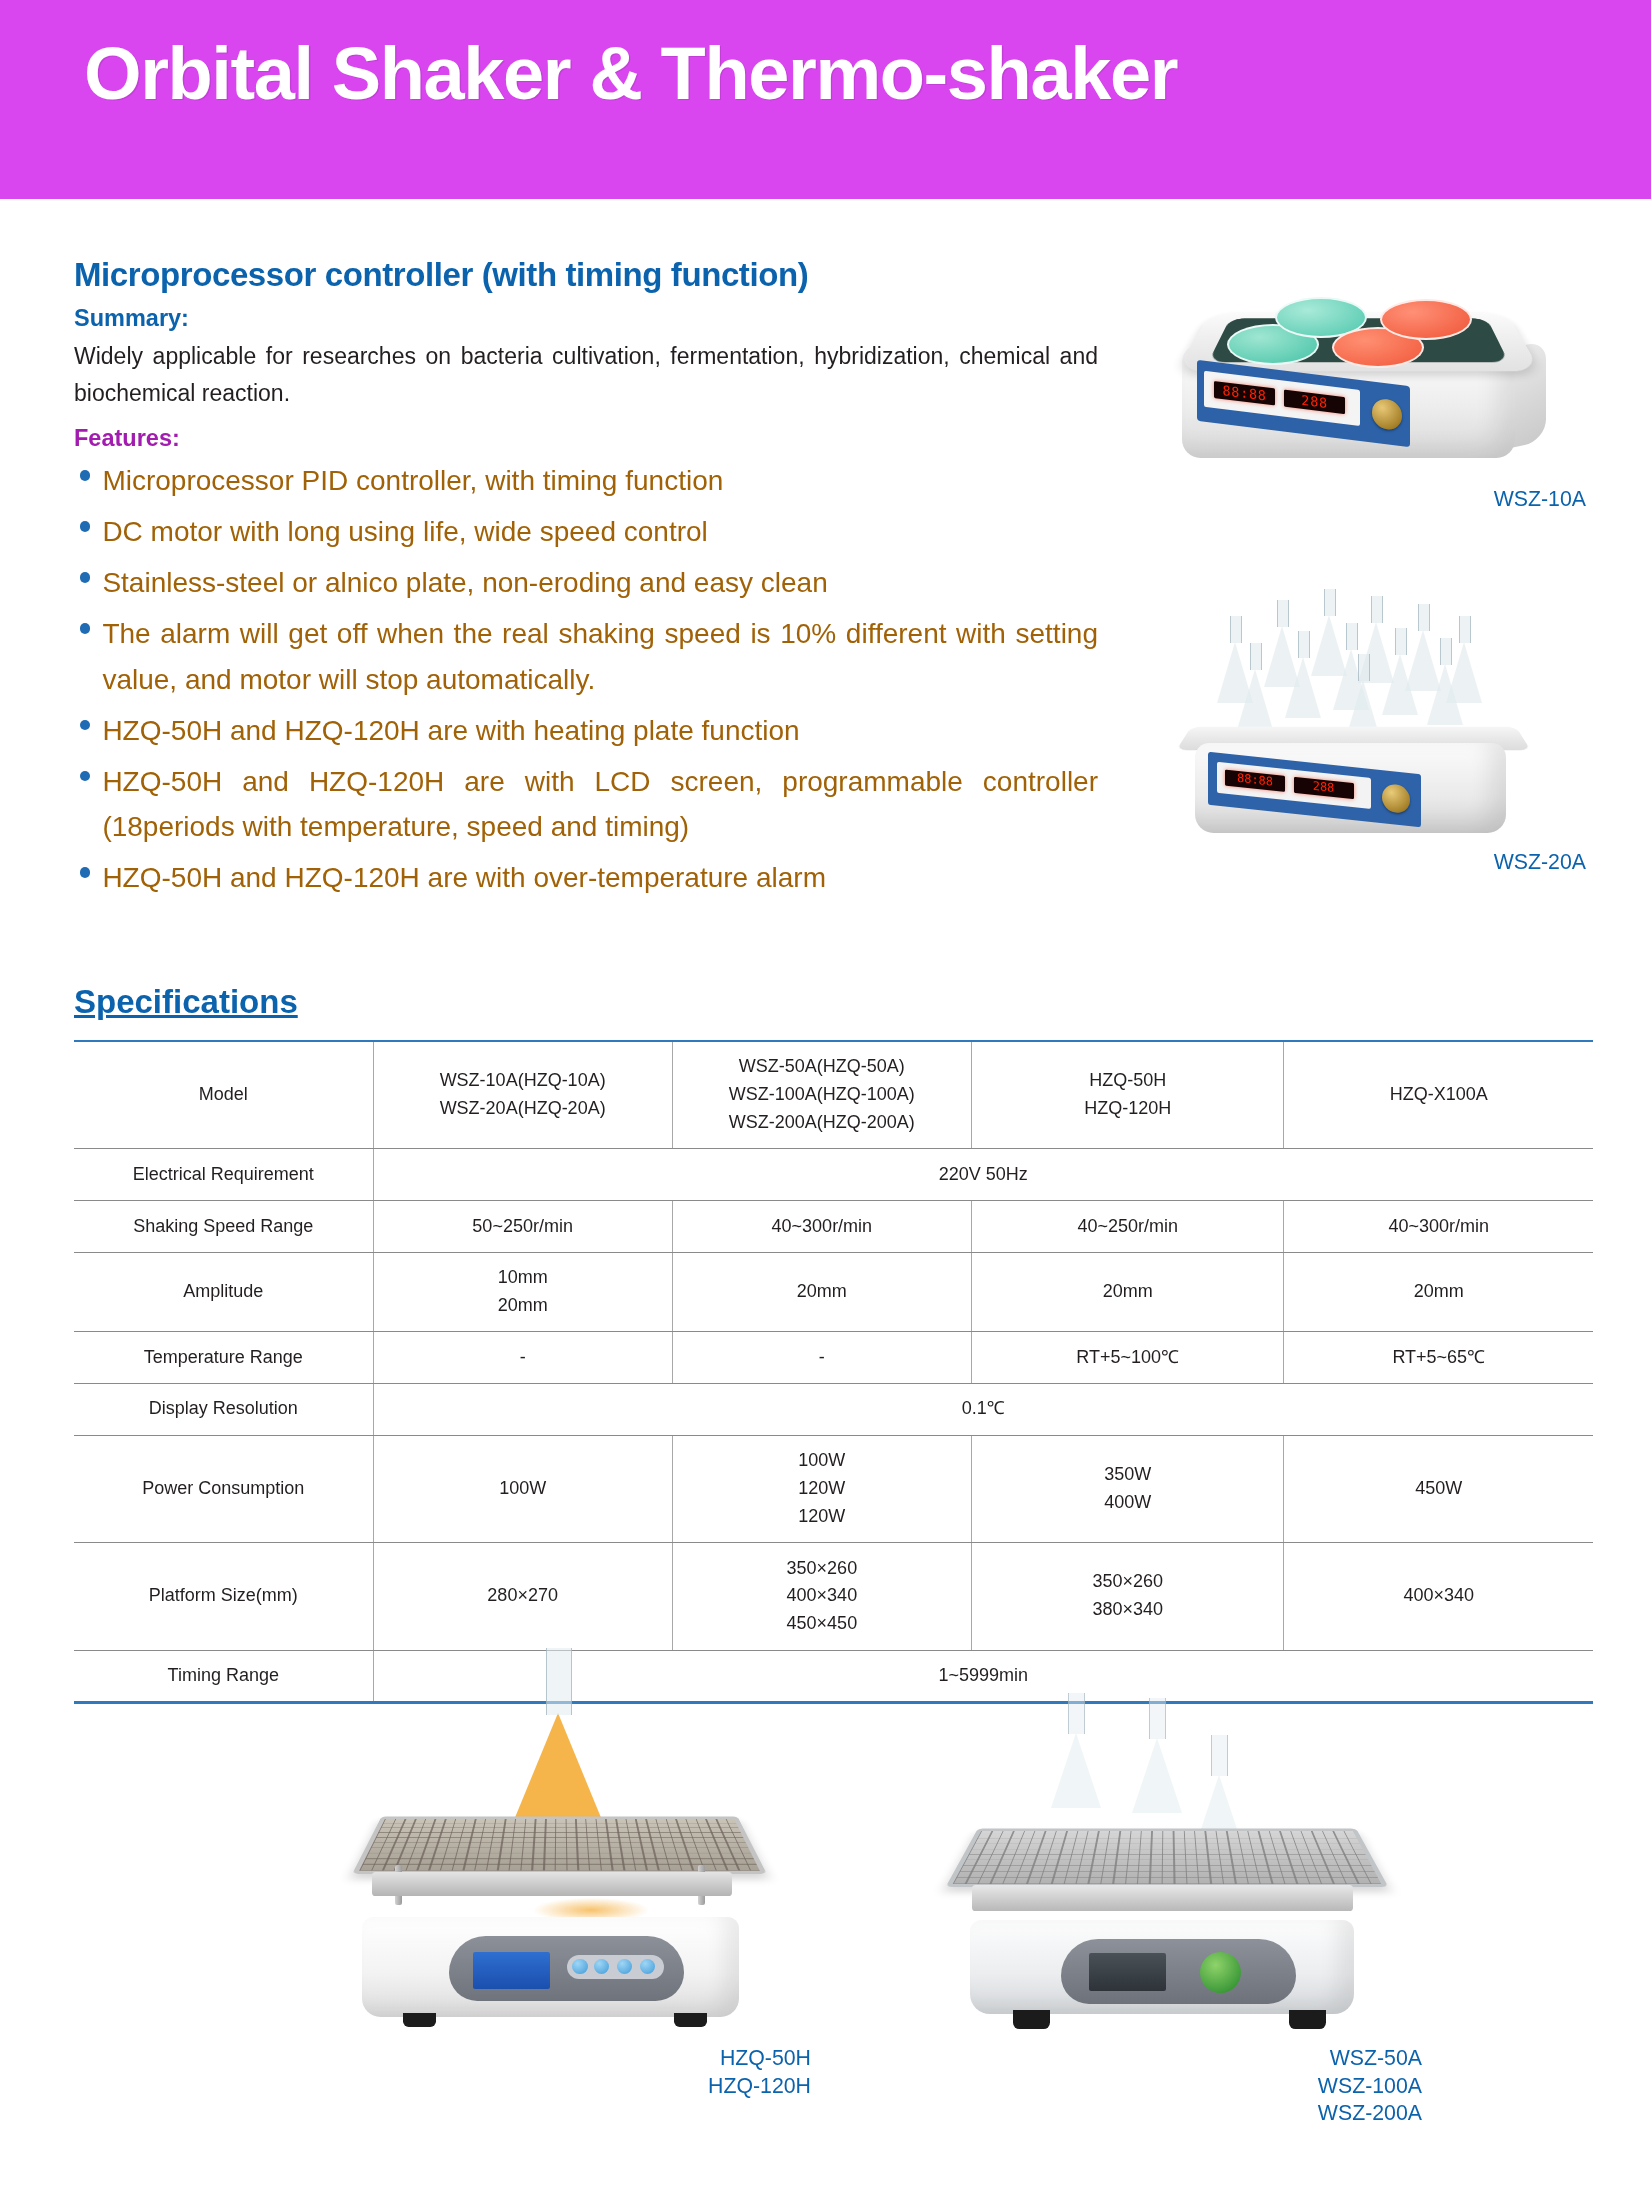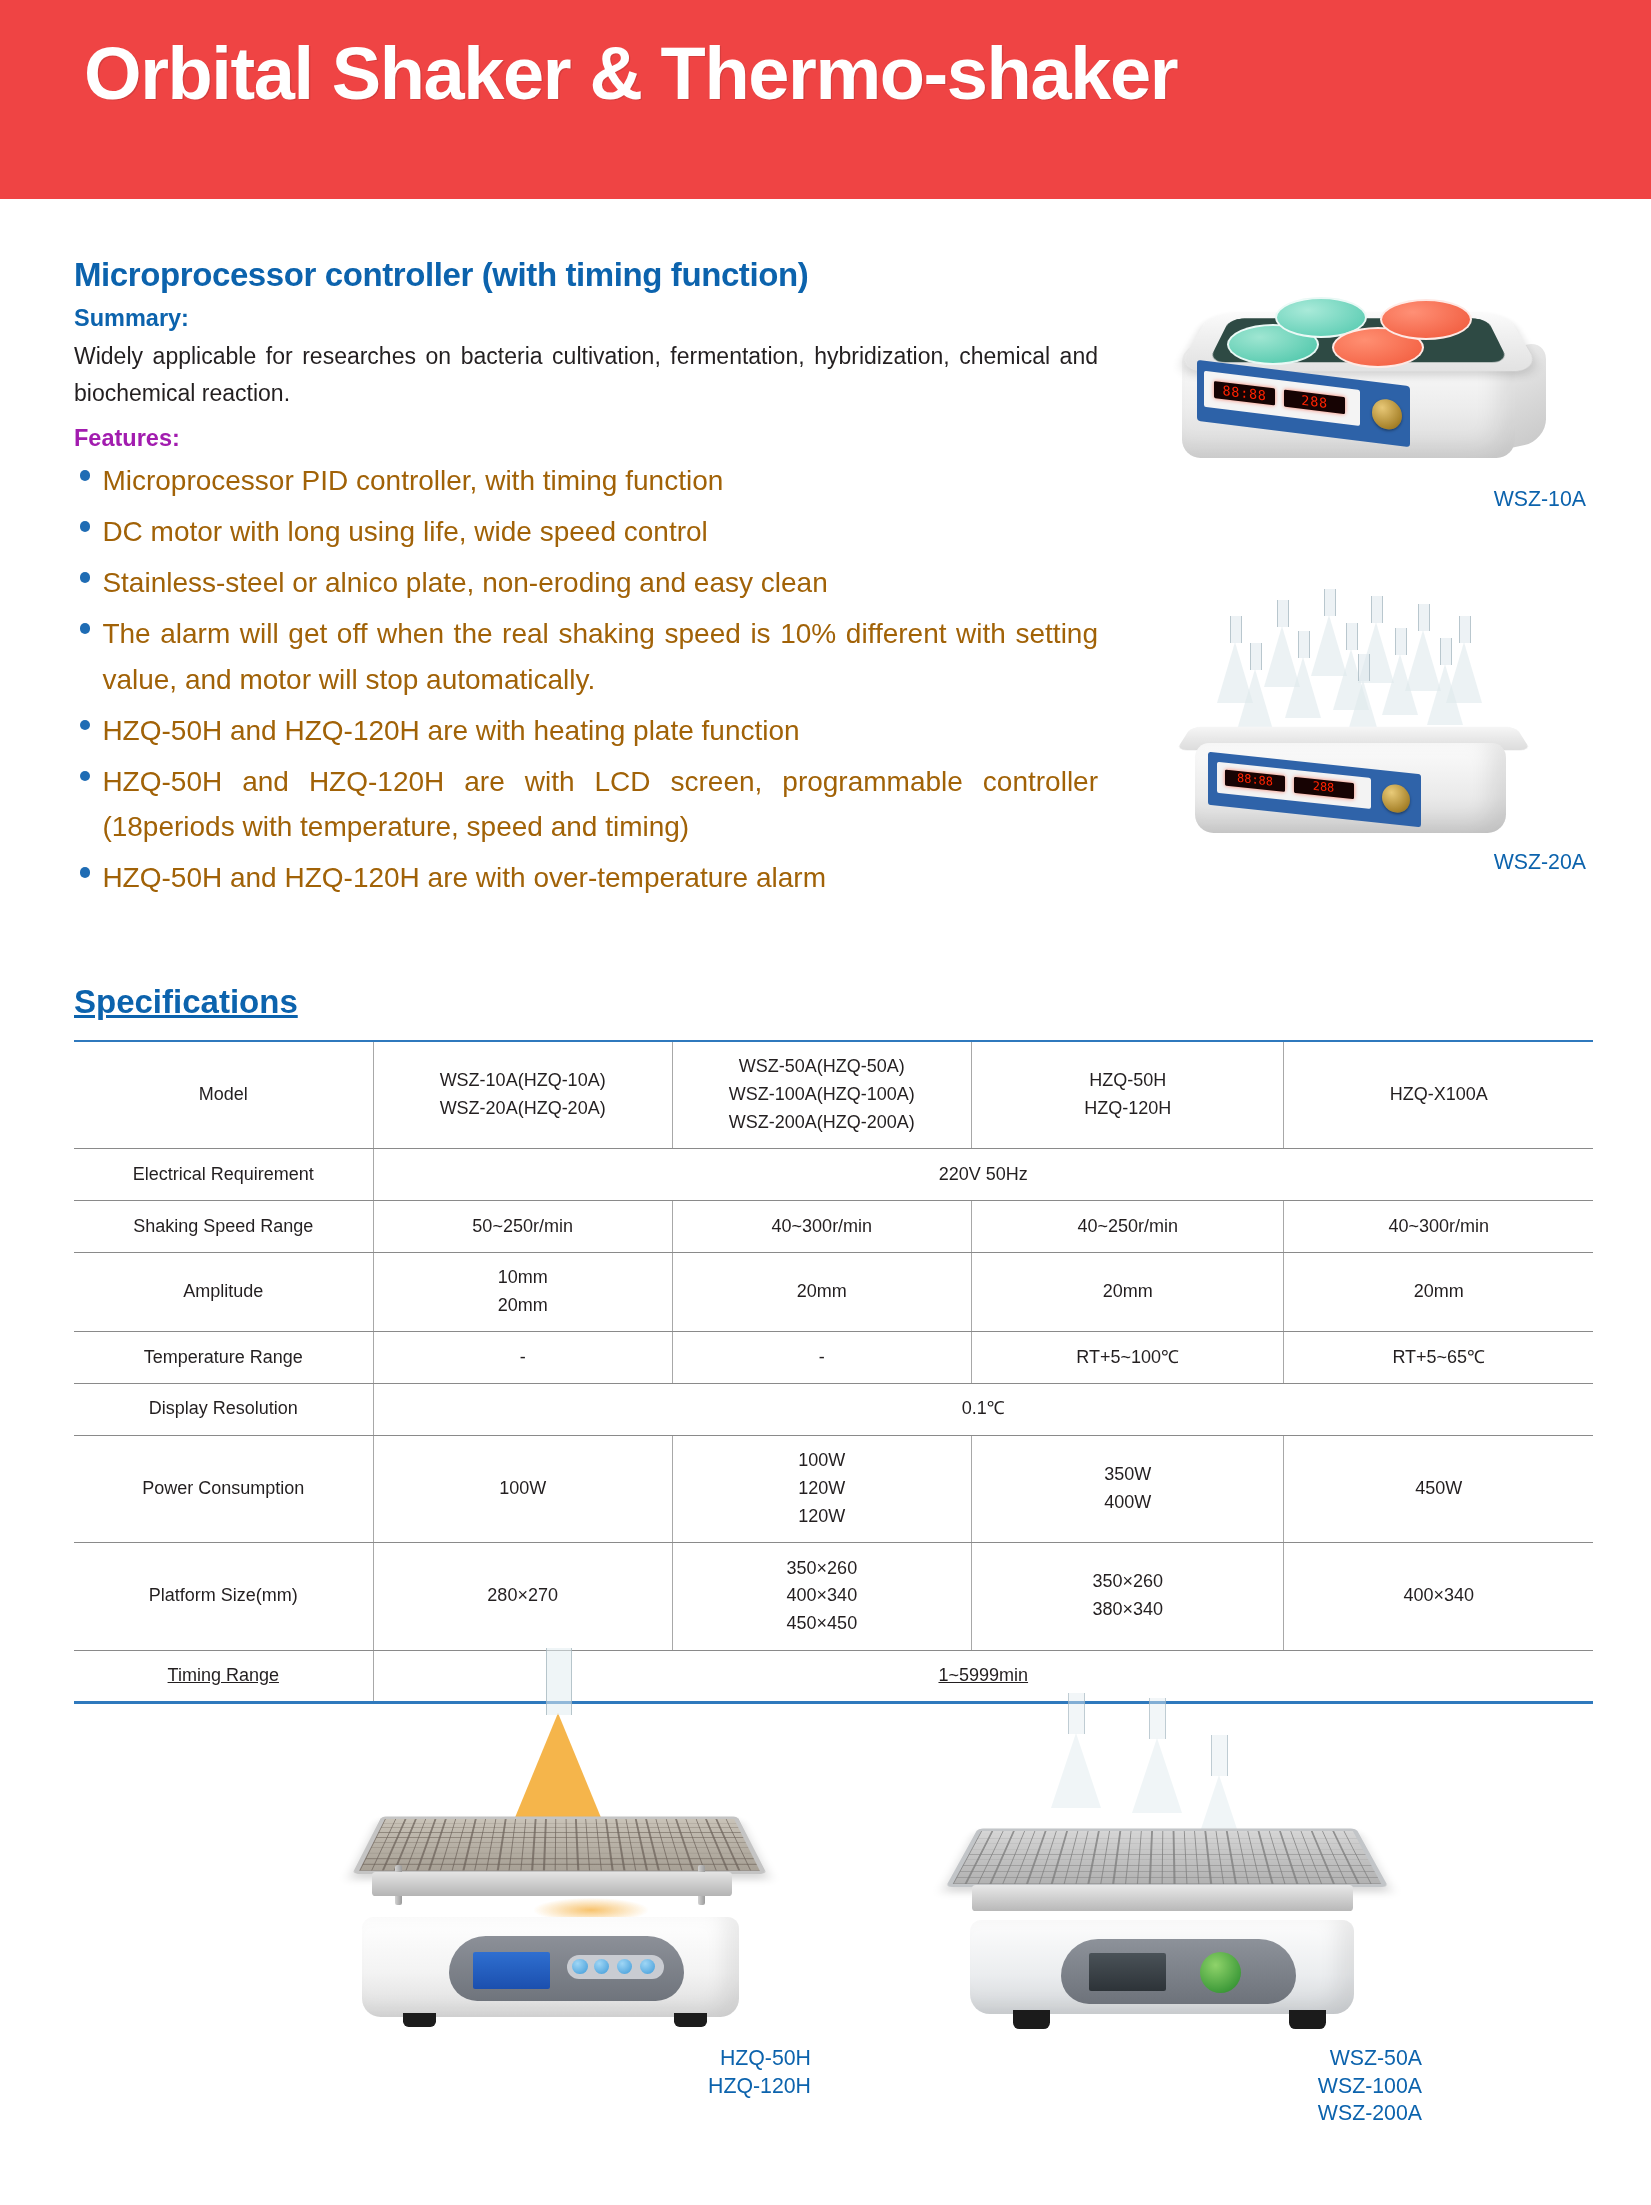--- a/index.html
+++ b/index.html
@@ -7,21 +7,21 @@
     width:1652px; height:2205px;
     font-family:"Liberation Sans", sans-serif;
     color:#231f20;
     position:relative;
     overflow:hidden;
   }
 
   
   .banner{
     position:absolute; left:0; top:0; width:1652px; height:199px;
-    background:#ef4444;
+    background:#d946ef;
   }
   .banner-title{
     position:absolute; left:84px; top:31px;
     font-size:74px; font-weight:bold; color:#ffffff;
     letter-spacing:-1.4px; line-height:1.15;
     white-space:nowrap;
     text-shadow:1.4px 1.4px 0 rgba(0,0,0,0.10);
   }
 
   
@@ -178,21 +178,21 @@
     border-collapse:collapse;
     font-size:18px; color:#231f20;
   }
   table.spec td{
     border-left:0.7px solid #a8a8a8;
     border-bottom:1.4px solid #8a8a8a;
     text-align:center; vertical-align:middle;
     padding:11.4px 5.7px; line-height:1.55;
   }
   table.spec tr:first-child td{ border-top:2.8px solid #2f79bd; }
-  table.spec tr:last-child td{ border-bottom:3.6px solid #2f79bd;text-decoration:underline; }
+  table.spec tr:last-child td{ border-bottom:3.6px solid #2f79bd; }
   table.spec td.lbl{ border-left:none; }
   .c1{ width:299px; } .c2{ width:299px; } .c3{ width:299px; }
   .c4{ width:313px; } .c5{ width:310px; }
 
   
   .prod-bot{ position:absolute; left:313px; top:1707px; width:498px; }
   .prod-bot2{ position:absolute; left:924px; top:1707px; width:498px; }
 
   
   .s3{ position:relative; width:469px; height:334px; margin:0 auto; }

